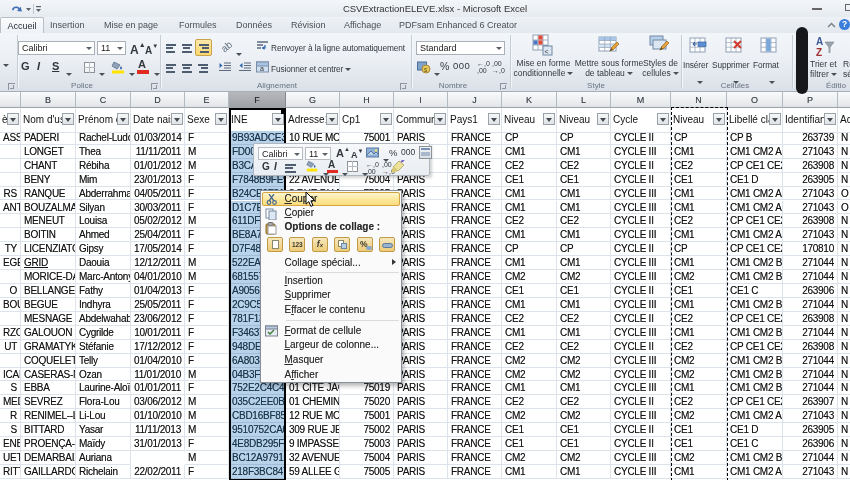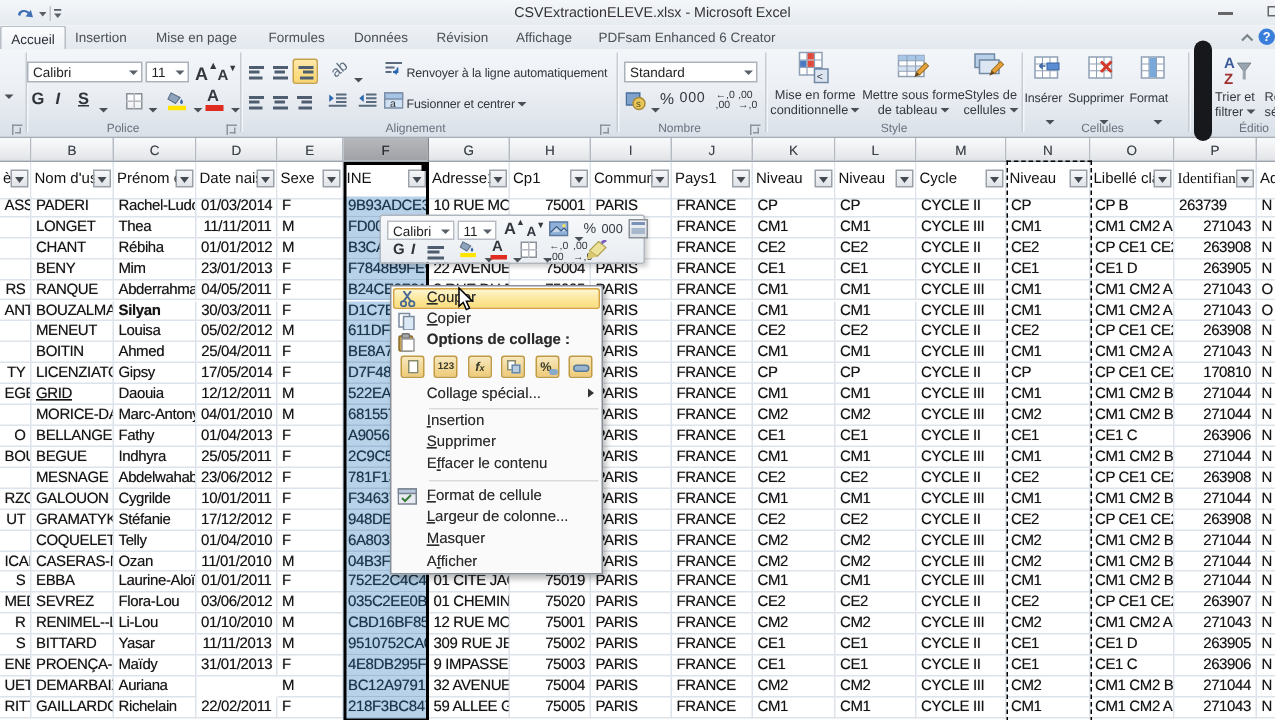--- a/index.html
+++ b/index.html
@@ -276,39 +276,39 @@
 <div class="abs filt" style="left:502px;width:55px;">Niveau</div>
 <div class="abs fbtn" style="left:543px;"></div>
 <div class="abs filt" style="left:557px;width:54px;">Niveau</div>
 <div class="abs fbtn" style="left:597px;"></div>
 <div class="abs filt" style="left:611px;width:60px;">Cycle</div>
 <div class="abs fbtn" style="left:657px;"></div>
 <div class="abs filt" style="left:671px;width:56px;">Niveau</div>
 <div class="abs fbtn" style="left:713px;"></div>
 <div class="abs filt" style="left:727px;width:56px;">Libellé cla</div>
 <div class="abs fbtn" style="left:769px;"></div>
-<div class="abs filt" style="left:783px;width:55px;font-family:Liberation Serif, serif;">Identifian</div>
+<div class="abs filt" style="left:783px;width:55px;">Identifian</div>
 <div class="abs fbtn" style="left:824px;"></div>
 <div class="abs filt" style="left:838px;width:13px;">Ad</div>
 <div class="abs cell" style="left:0px;top:38.9px;width:21px;height:13.92px;text-align:right;">ASS</div>
 <div class="abs cell" style="left:21px;top:38.9px;width:55px;height:13.92px;">PADERI</div>
 <div class="abs cell" style="left:76px;top:38.9px;width:55px;height:13.92px;">Rachel-Ludovic</div>
 <div class="abs cell" style="left:131px;top:38.9px;width:54px;height:13.92px;text-align:right;">01/03/2014</div>
 <div class="abs cell" style="left:185px;top:38.9px;width:44px;height:13.92px;">F</div>
 <div class="abs cell fcell" style="left:229px;top:38.9px;width:57px;height:13.92px;">9B93ADCE35D4</div>
 <div class="abs cell" style="left:286px;top:38.9px;width:54px;height:13.92px;">10 RUE MOLIERE</div>
 <div class="abs cell" style="left:340px;top:38.9px;width:54px;height:13.92px;text-align:right;">75001</div>
 <div class="abs cell" style="left:394px;top:38.9px;width:54px;height:13.92px;">PARIS</div>
 <div class="abs cell" style="left:448px;top:38.9px;width:54px;height:13.92px;">FRANCE</div>
 <div class="abs cell" style="left:502px;top:38.9px;width:55px;height:13.92px;">CP</div>
 <div class="abs cell" style="left:557px;top:38.9px;width:54px;height:13.92px;">CP</div>
 <div class="abs cell" style="left:611px;top:38.9px;width:60px;height:13.92px;">CYCLE II</div>
 <div class="abs cell" style="left:671px;top:38.9px;width:56px;height:13.92px;">CP</div>
 <div class="abs cell" style="left:727px;top:38.9px;width:56px;height:13.92px;">CP B</div>
-<div class="abs cell" style="left:783px;top:38.9px;width:55px;height:13.92px;">263739</div>
+<div class="abs cell" style="left:783px;top:38.9px;width:55px;height:13.92px;text-align:right;">263739</div>
 <div class="abs cell" style="left:838px;top:38.9px;width:13px;height:13.92px;">N</div>
 <div class="abs cell" style="left:0px;top:52.82px;width:21px;height:13.92px;text-align:right;"></div>
 <div class="abs cell" style="left:21px;top:52.82px;width:55px;height:13.92px;">LONGET</div>
 <div class="abs cell" style="left:76px;top:52.82px;width:55px;height:13.92px;">Thea</div>
 <div class="abs cell" style="left:131px;top:52.82px;width:54px;height:13.92px;text-align:right;">11/11/2011</div>
 <div class="abs cell" style="left:185px;top:52.82px;width:44px;height:13.92px;">M</div>
 <div class="abs cell fcell" style="left:229px;top:52.82px;width:57px;height:13.92px;">FD00433B29A1</div>
 <div class="abs cell" style="left:286px;top:52.82px;width:54px;height:13.92px;">25 RUE DES</div>
 <div class="abs cell" style="left:340px;top:52.82px;width:54px;height:13.92px;text-align:right;">75002</div>
 <div class="abs cell" style="left:394px;top:52.82px;width:54px;height:13.92px;">PARIS</div>
@@ -366,21 +366,21 @@
 <div class="abs cell" style="left:448px;top:94.58px;width:54px;height:13.92px;">FRANCE</div>
 <div class="abs cell" style="left:502px;top:94.58px;width:55px;height:13.92px;">CM1</div>
 <div class="abs cell" style="left:557px;top:94.58px;width:54px;height:13.92px;">CM1</div>
 <div class="abs cell" style="left:611px;top:94.58px;width:60px;height:13.92px;">CYCLE III</div>
 <div class="abs cell" style="left:671px;top:94.58px;width:56px;height:13.92px;">CM1</div>
 <div class="abs cell" style="left:727px;top:94.58px;width:56px;height:13.92px;">CM1 CM2 A</div>
 <div class="abs cell" style="left:783px;top:94.58px;width:55px;height:13.92px;text-align:right;">271043</div>
 <div class="abs cell" style="left:838px;top:94.58px;width:13px;height:13.92px;">O</div>
 <div class="abs cell" style="left:0px;top:108.5px;width:21px;height:13.92px;text-align:right;">ANT</div>
 <div class="abs cell" style="left:21px;top:108.5px;width:55px;height:13.92px;">BOUZALMAT</div>
-<div class="abs cell" style="left:76px;top:108.5px;width:55px;height:13.92px;font-weight:bold;">Silyan</div>
+<div class="abs cell" style="left:76px;top:108.5px;width:55px;height:13.92px;">Silyan</div>
 <div class="abs cell" style="left:131px;top:108.5px;width:54px;height:13.92px;text-align:right;">30/03/2011</div>
 <div class="abs cell" style="left:185px;top:108.5px;width:44px;height:13.92px;">F</div>
 <div class="abs cell fcell" style="left:229px;top:108.5px;width:57px;height:13.92px;">D1C7E2B8A450</div>
 <div class="abs cell" style="left:286px;top:108.5px;width:54px;height:13.92px;">14 RUE SAINT</div>
 <div class="abs cell" style="left:340px;top:108.5px;width:54px;height:13.92px;text-align:right;">75006</div>
 <div class="abs cell" style="left:394px;top:108.5px;width:54px;height:13.92px;">PARIS</div>
 <div class="abs cell" style="left:448px;top:108.5px;width:54px;height:13.92px;">FRANCE</div>
 <div class="abs cell" style="left:502px;top:108.5px;width:55px;height:13.92px;">CM1</div>
 <div class="abs cell" style="left:557px;top:108.5px;width:54px;height:13.92px;">CM1</div>
 <div class="abs cell" style="left:611px;top:108.5px;width:60px;height:13.92px;">CYCLE III</div>

